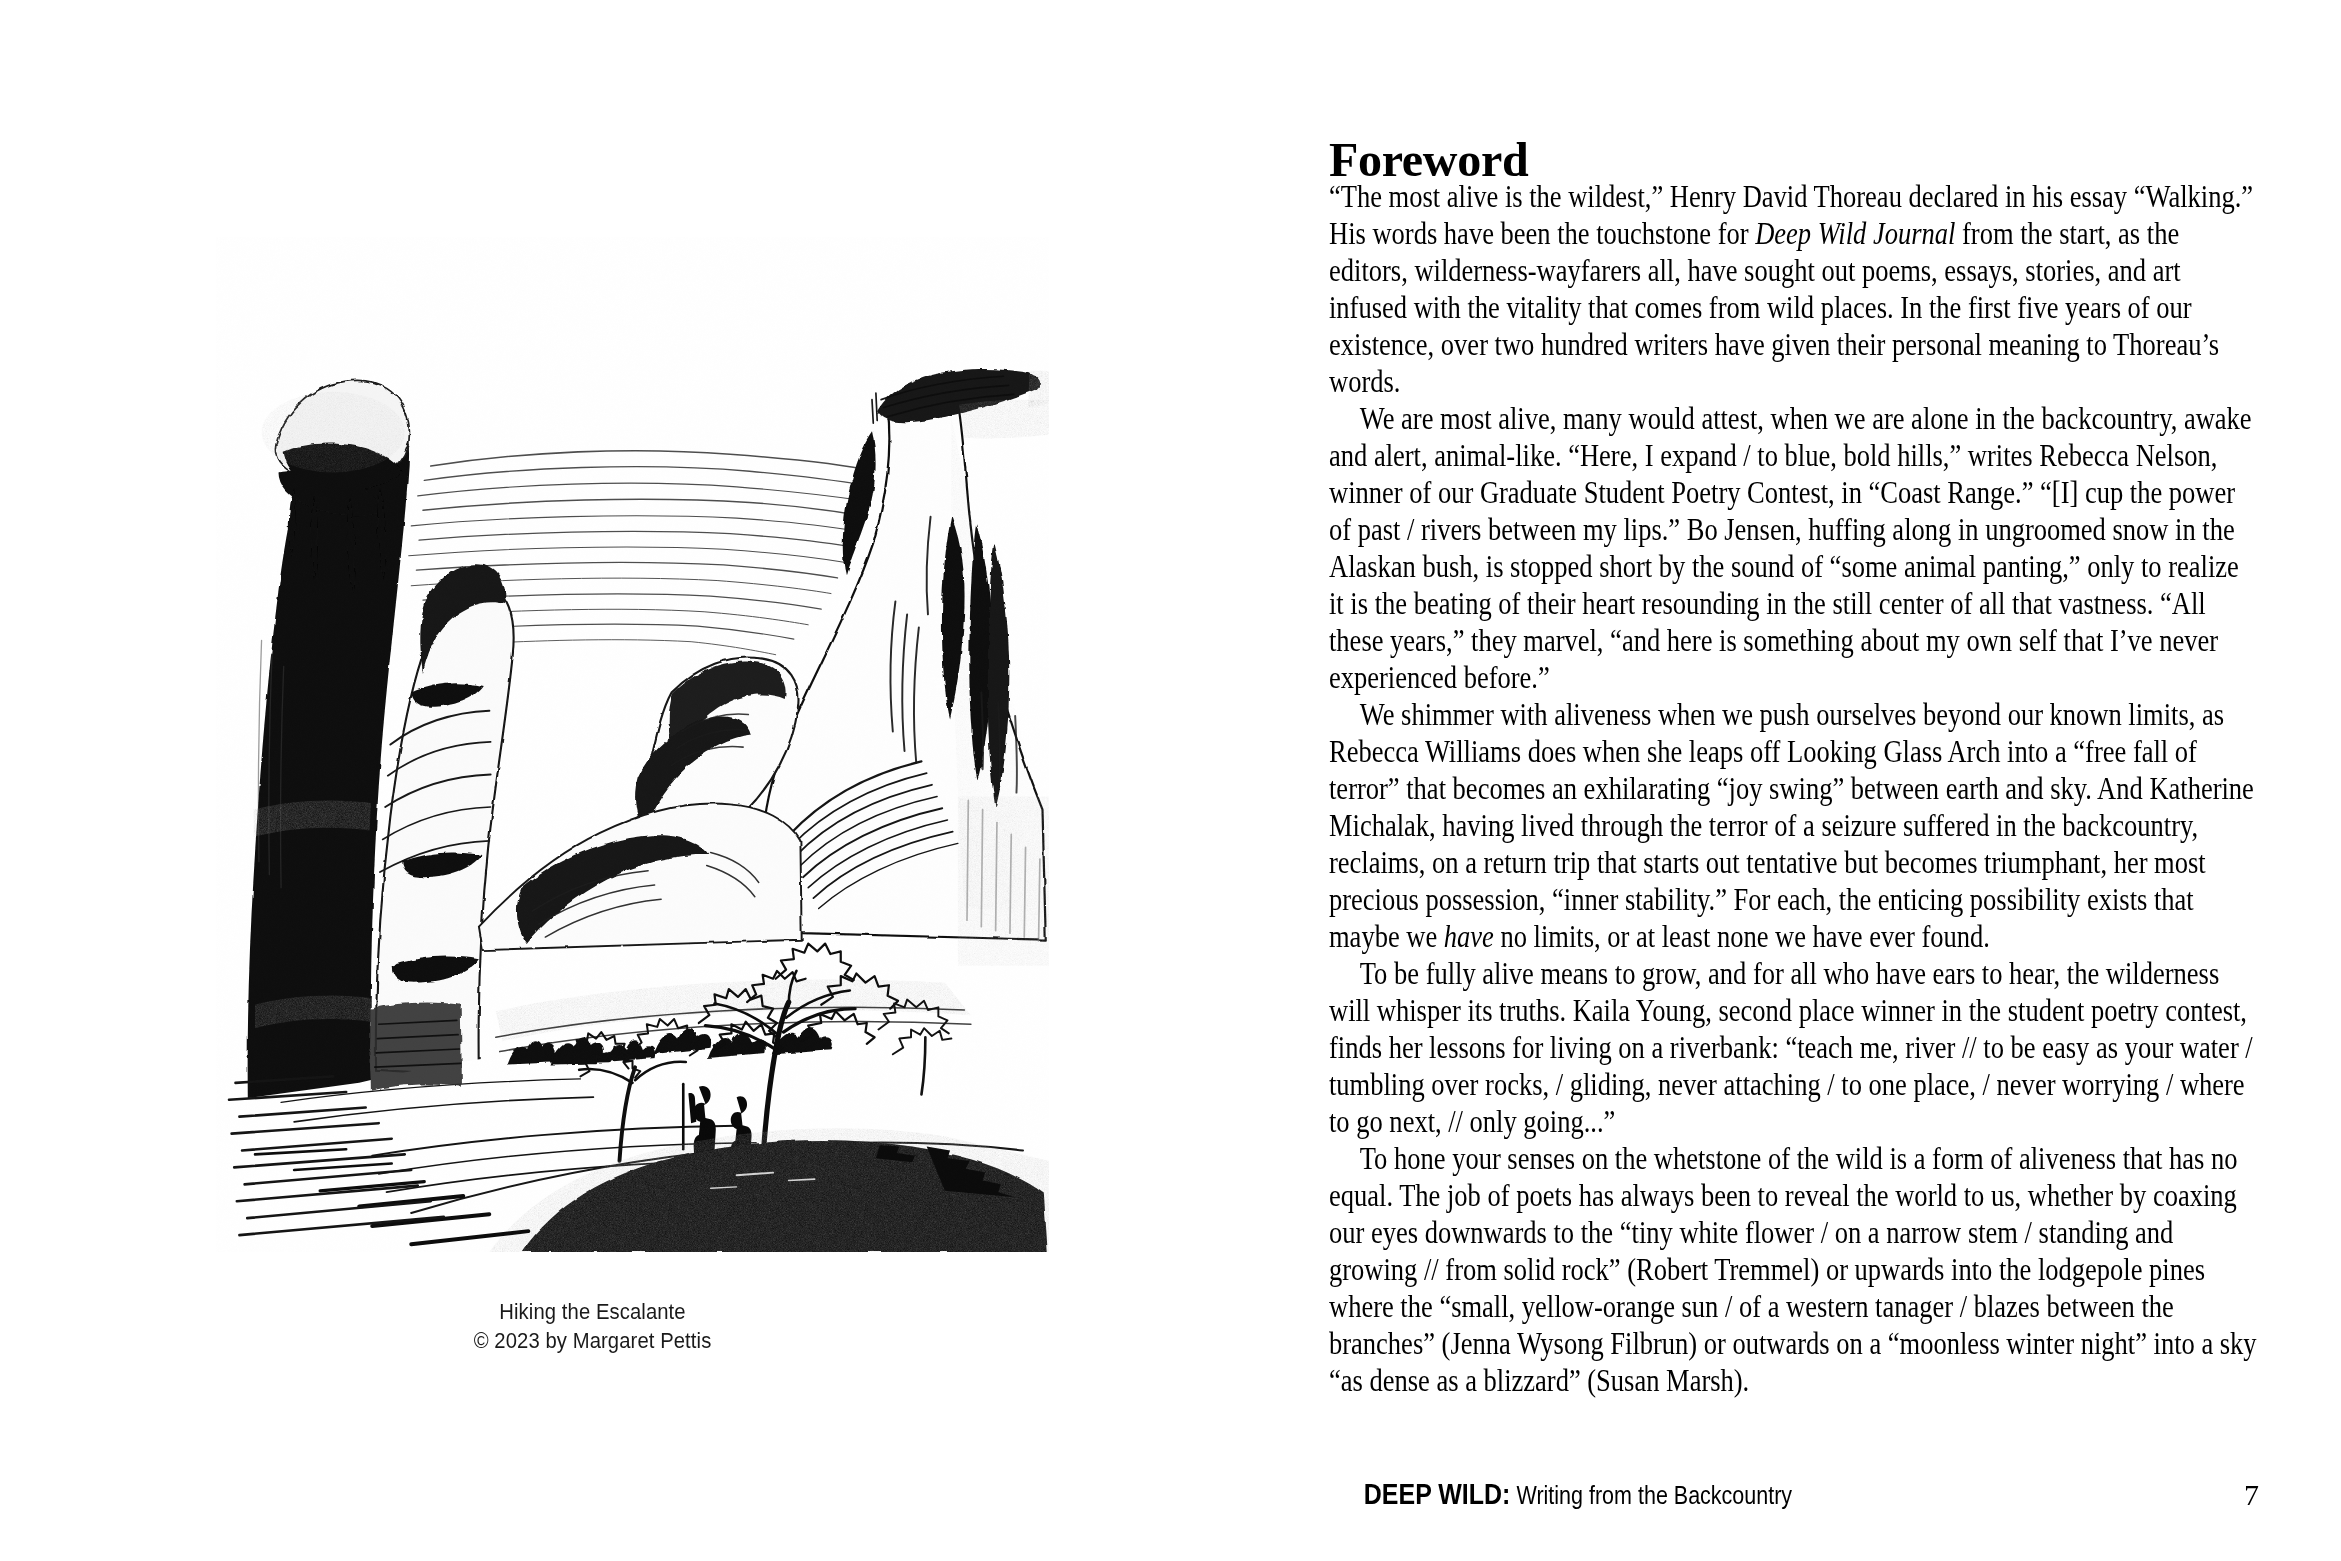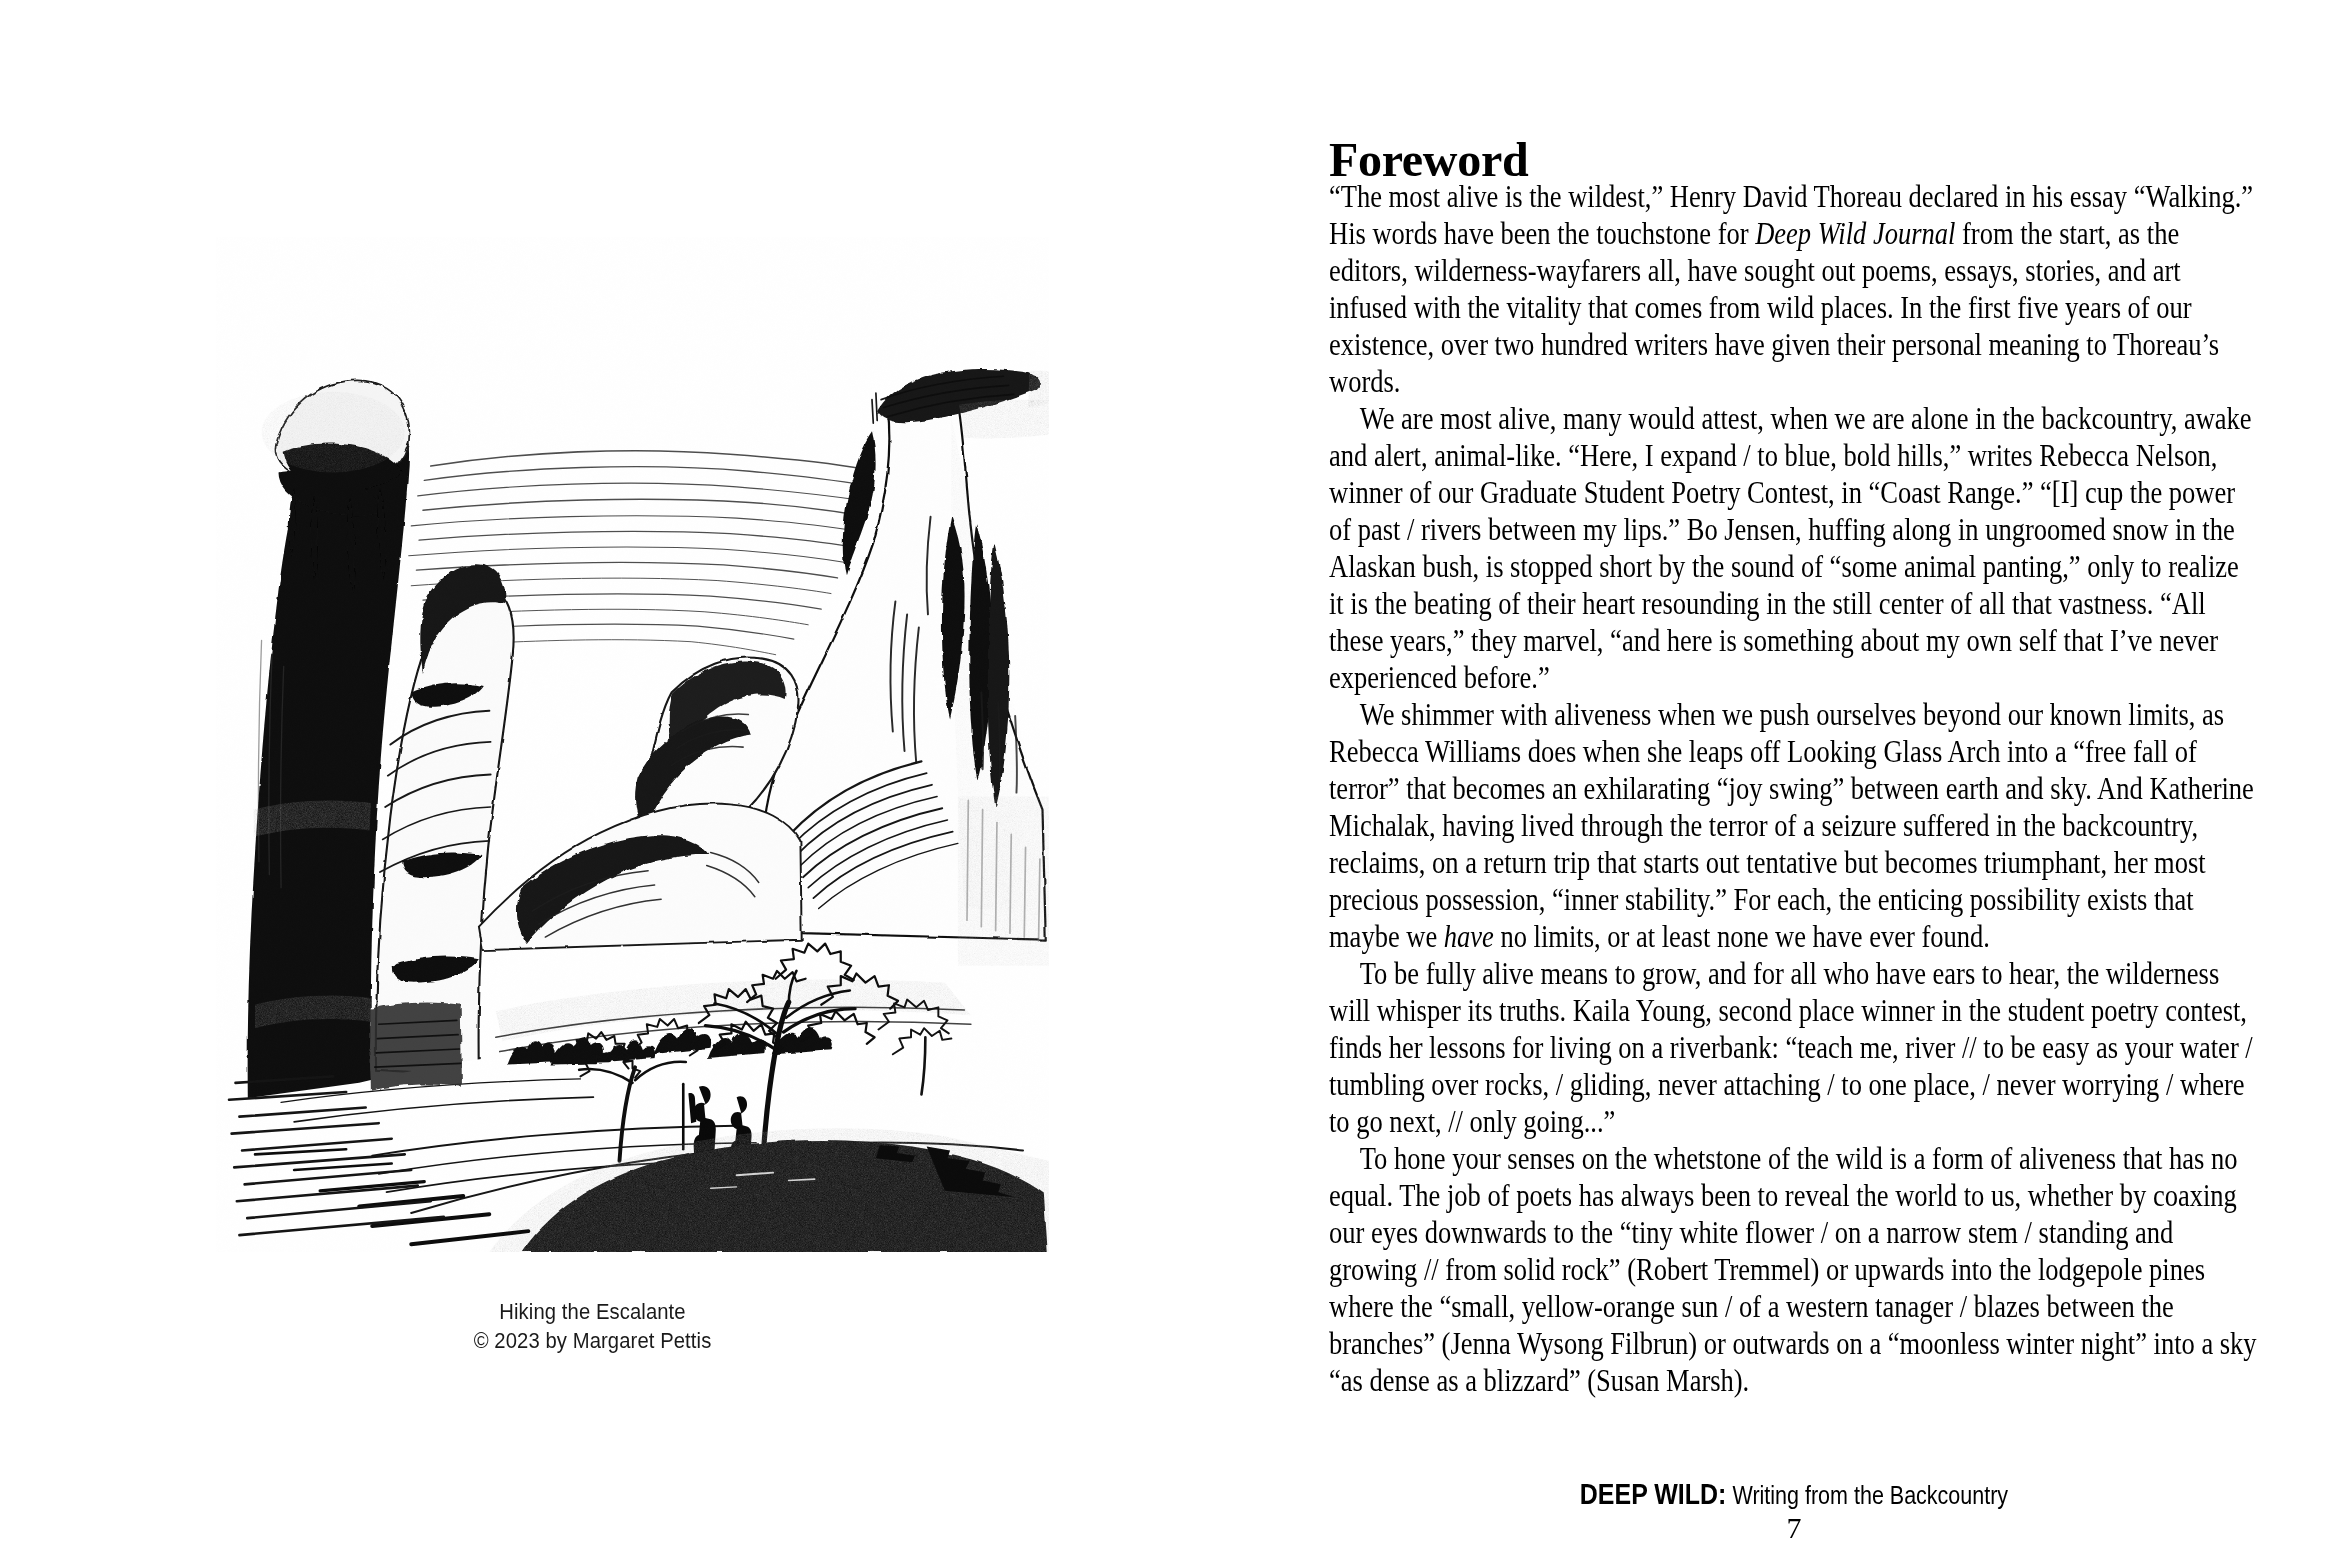--- a/index.html
+++ b/index.html
@@ -90,24 +90,23 @@
   #foreword-body p.indented { text-indent: 36px; }
   #foreword-body em { font-style: italic; }
 
   
   #page-footer {
     position: absolute;
     left: 158px;
     top: 1478px;
     width: 930px;
     display: flex;
-    align-items: center;
+    align-items: flex-start;
     justify-content: space-between;
     font-family: "Liberation Sans", sans-serif;
-    flex-direction: column;
   }
   #footer-running-head {
     font-size: 26px;
     letter-spacing: 0px;
     white-space: nowrap;
     transform: scaleX(0.86);
     transform-origin: left baseline;
   }
   #footer-running-head .journal-name {
     font-weight: bold;

